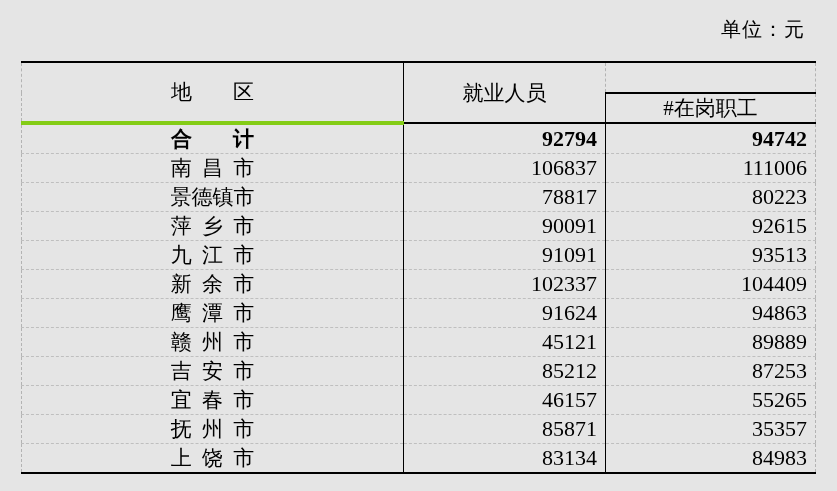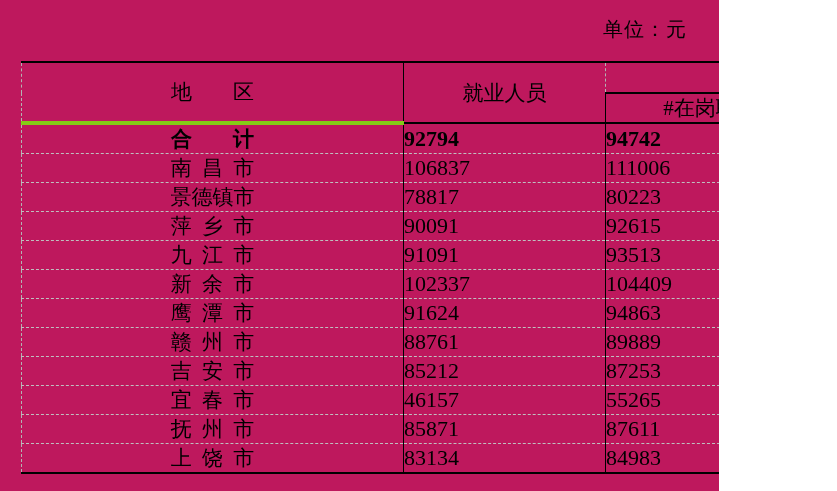--- a/index.html
+++ b/index.html
@@ -2,23 +2,23 @@
 <html><head>
 <meta charset="utf-8">
 <style>
   html, body {
     margin: 0;
     padding: 0;
     background: #ffffff;
   }
   .page {
     position: relative;
-    width: 719px;
+    width: 837px;
     height: 491px;
-    background: #be185d;
+    background: #e5e5e5;
     font-family: "Liberation Serif", "DejaVu Serif", serif;
     color: #000000;
     overflow: hidden;
   }
   .unit-label {
     position: absolute;
     top: 16px;
     right: 32px;
     font-size: 20px;
     letter-spacing: 1px;
@@ -75,20 +75,21 @@
   .c-reg {
     text-align: center;
     font-size: 21px;
     word-spacing: 5px;
   }
   .c-emp {
     border-left: 1px solid #000000;
     border-right: 1px solid #000000;
   }
   .num {
+    text-align: right;
     padding-right: 8px;
     font-size: 22px;
   }
   tr.bold td { font-weight: 700; }
 </style>
 </head>
 <body>
 
 <div class="page">
 
@@ -141,37 +142,37 @@
     <td class="c-emp num">102337</td>
     <td class="c-staff num">104409</td>
   </tr>
         <tr>
     <td class="c-reg">鹰 潭 市</td>
     <td class="c-emp num">91624</td>
     <td class="c-staff num">94863</td>
   </tr>
         <tr>
     <td class="c-reg">赣 州 市</td>
-    <td class="c-emp num">88761</td>
+    <td class="c-emp num">45121</td>
     <td class="c-staff num">89889</td>
   </tr>
         <tr>
     <td class="c-reg">吉 安 市</td>
     <td class="c-emp num">85212</td>
     <td class="c-staff num">87253</td>
   </tr>
         <tr>
     <td class="c-reg">宜 春 市</td>
     <td class="c-emp num">46157</td>
     <td class="c-staff num">55265</td>
   </tr>
         <tr>
     <td class="c-reg">抚 州 市</td>
     <td class="c-emp num">85871</td>
-    <td class="c-staff num">87611</td>
+    <td class="c-staff num">35357</td>
   </tr>
         <tr>
     <td class="c-reg">上 饶 市</td>
     <td class="c-emp num">83134</td>
     <td class="c-staff num">84983</td>
   </tr>
       </tbody>
   </table>
 
 </div>

